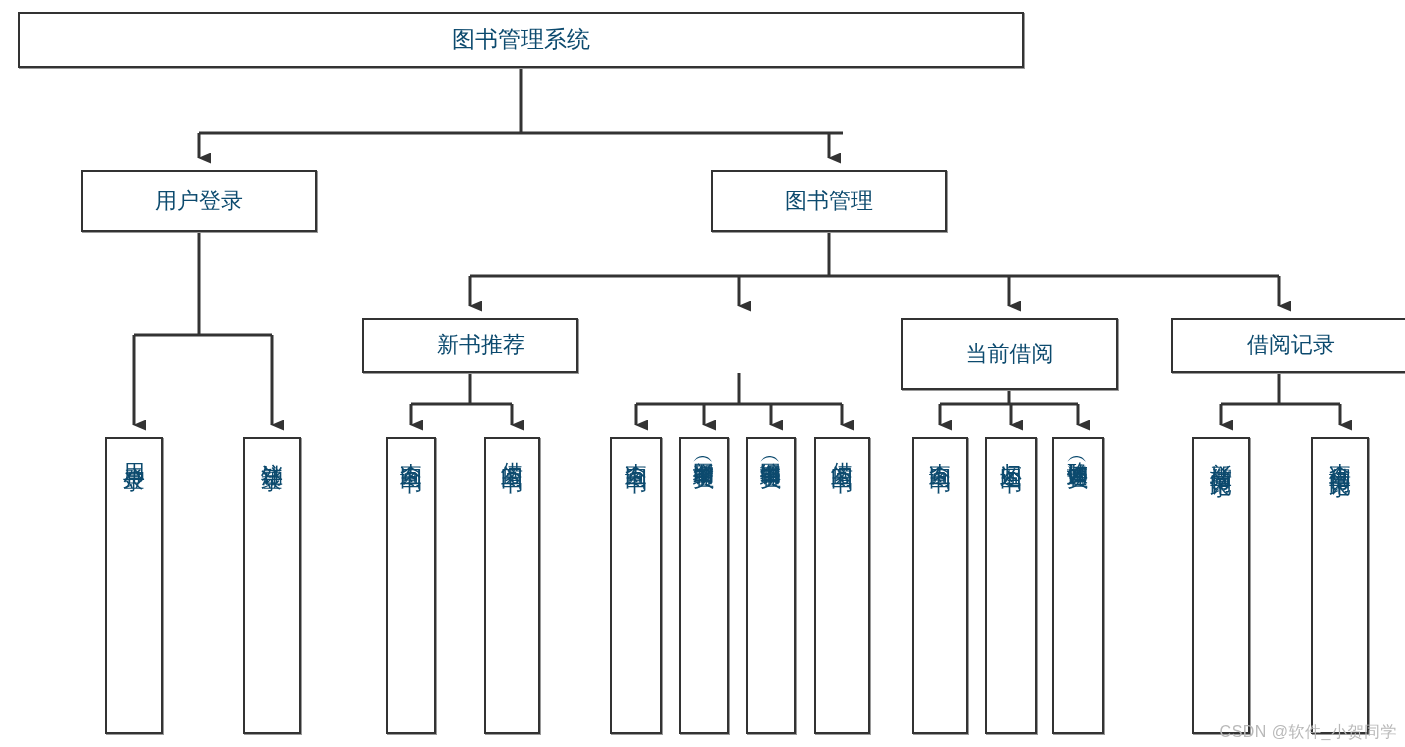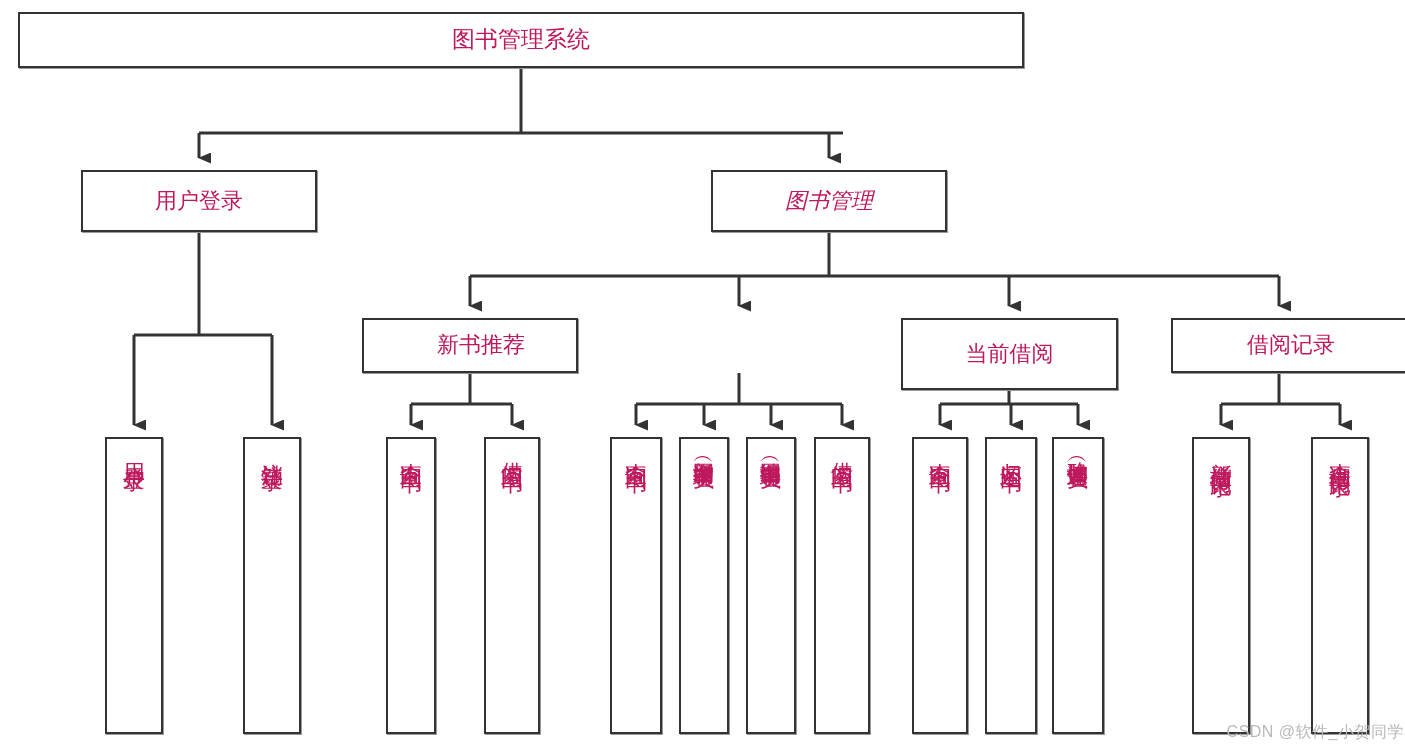--- a/index.html
+++ b/index.html
@@ -3,28 +3,28 @@
 <meta charset="utf-8">
 <style>
   html,body{margin:0;padding:0;background:#ffffff;}
   body{width:1405px;height:747px;overflow:hidden;
        font-family:"Liberation Sans","DejaVu Sans",sans-serif;}
   #stage{position:relative;width:1405px;height:747px;background:#fff;}
   svg#edges{position:absolute;left:0;top:0;width:1405px;height:747px;}
   .node{position:absolute;box-sizing:border-box;background:#ffffff;
         border:2px solid #333333;box-shadow:1px 1px 0 0 #9a9a9a;
         display:flex;align-items:center;justify-content:center;}
-  .node .lbl{color:#be185d;text-align:right;line-height:1.12;}
+  .node .lbl{color:#0c4a6e;text-align:right;line-height:1.12;}
   .node.horiz .lbl{font-size:22px;}
   .node.root .lbl{font-size:23px;}
   .node.vert{padding:6px 0;align-items:flex-start;justify-content:center;}
   .node.vert .lbl{writing-mode:vertical-rl;text-orientation:upright;
         font-size:22px;letter-spacing:3px;line-height:1;}
   .node.vert.tall .lbl{font-size:21px;letter-spacing:1px;}
-  #watermark{position:absolute;right:1px;bottom:4px;font-size:16px;
+  #watermark{position:absolute;right:8px;bottom:4px;font-size:16px;
         color:#b9b9b9;letter-spacing:.5px;white-space:nowrap;}
 </style>
 </head>
 <body>
 
 <div id="stage">
 
   <svg id="edges" viewBox="0 0 1405 747" xmlns="http://www.w3.org/2000/svg">
     <defs>
       <marker id="arw" markerWidth="12" markerHeight="13" refX="5.5" refY="12" orient="auto" markerUnits="userSpaceOnUse">
@@ -80,21 +80,21 @@
     </g>
   </svg>
 
   <div class="node root horiz" style="left: 18px; top: 12px; width: 1006px; height: 56px;">
     <span class="lbl">图书管理系统</span>
   </div>
 
   <div class="node horiz" style="left: 81px; top: 170px; width: 236px; height: 62px;">
     <span class="lbl">用户登录</span>
   </div>
-  <div class="node horiz" style="left: 711px; top: 170px; width: 236px; height: 62px; font-style: italic;">
+  <div class="node horiz" style="left: 711px; top: 170px; width: 236px; height: 62px;">
     <span class="lbl">图书管理</span>
   </div>
 
   <div class="node horiz" style="left: 362px; top: 318px; width: 216px; height: 55px; padding-left: 22px;">
     <span class="lbl">新书推荐</span>
   </div>
   <div class="node horiz" style="left: 901px; top: 318px; width: 217px; height: 72px;">
     <span class="lbl">当前借阅</span>
   </div>
   <div class="node horiz" style="left: 1171px; top: 318px; width: 240px; height: 55px;">

